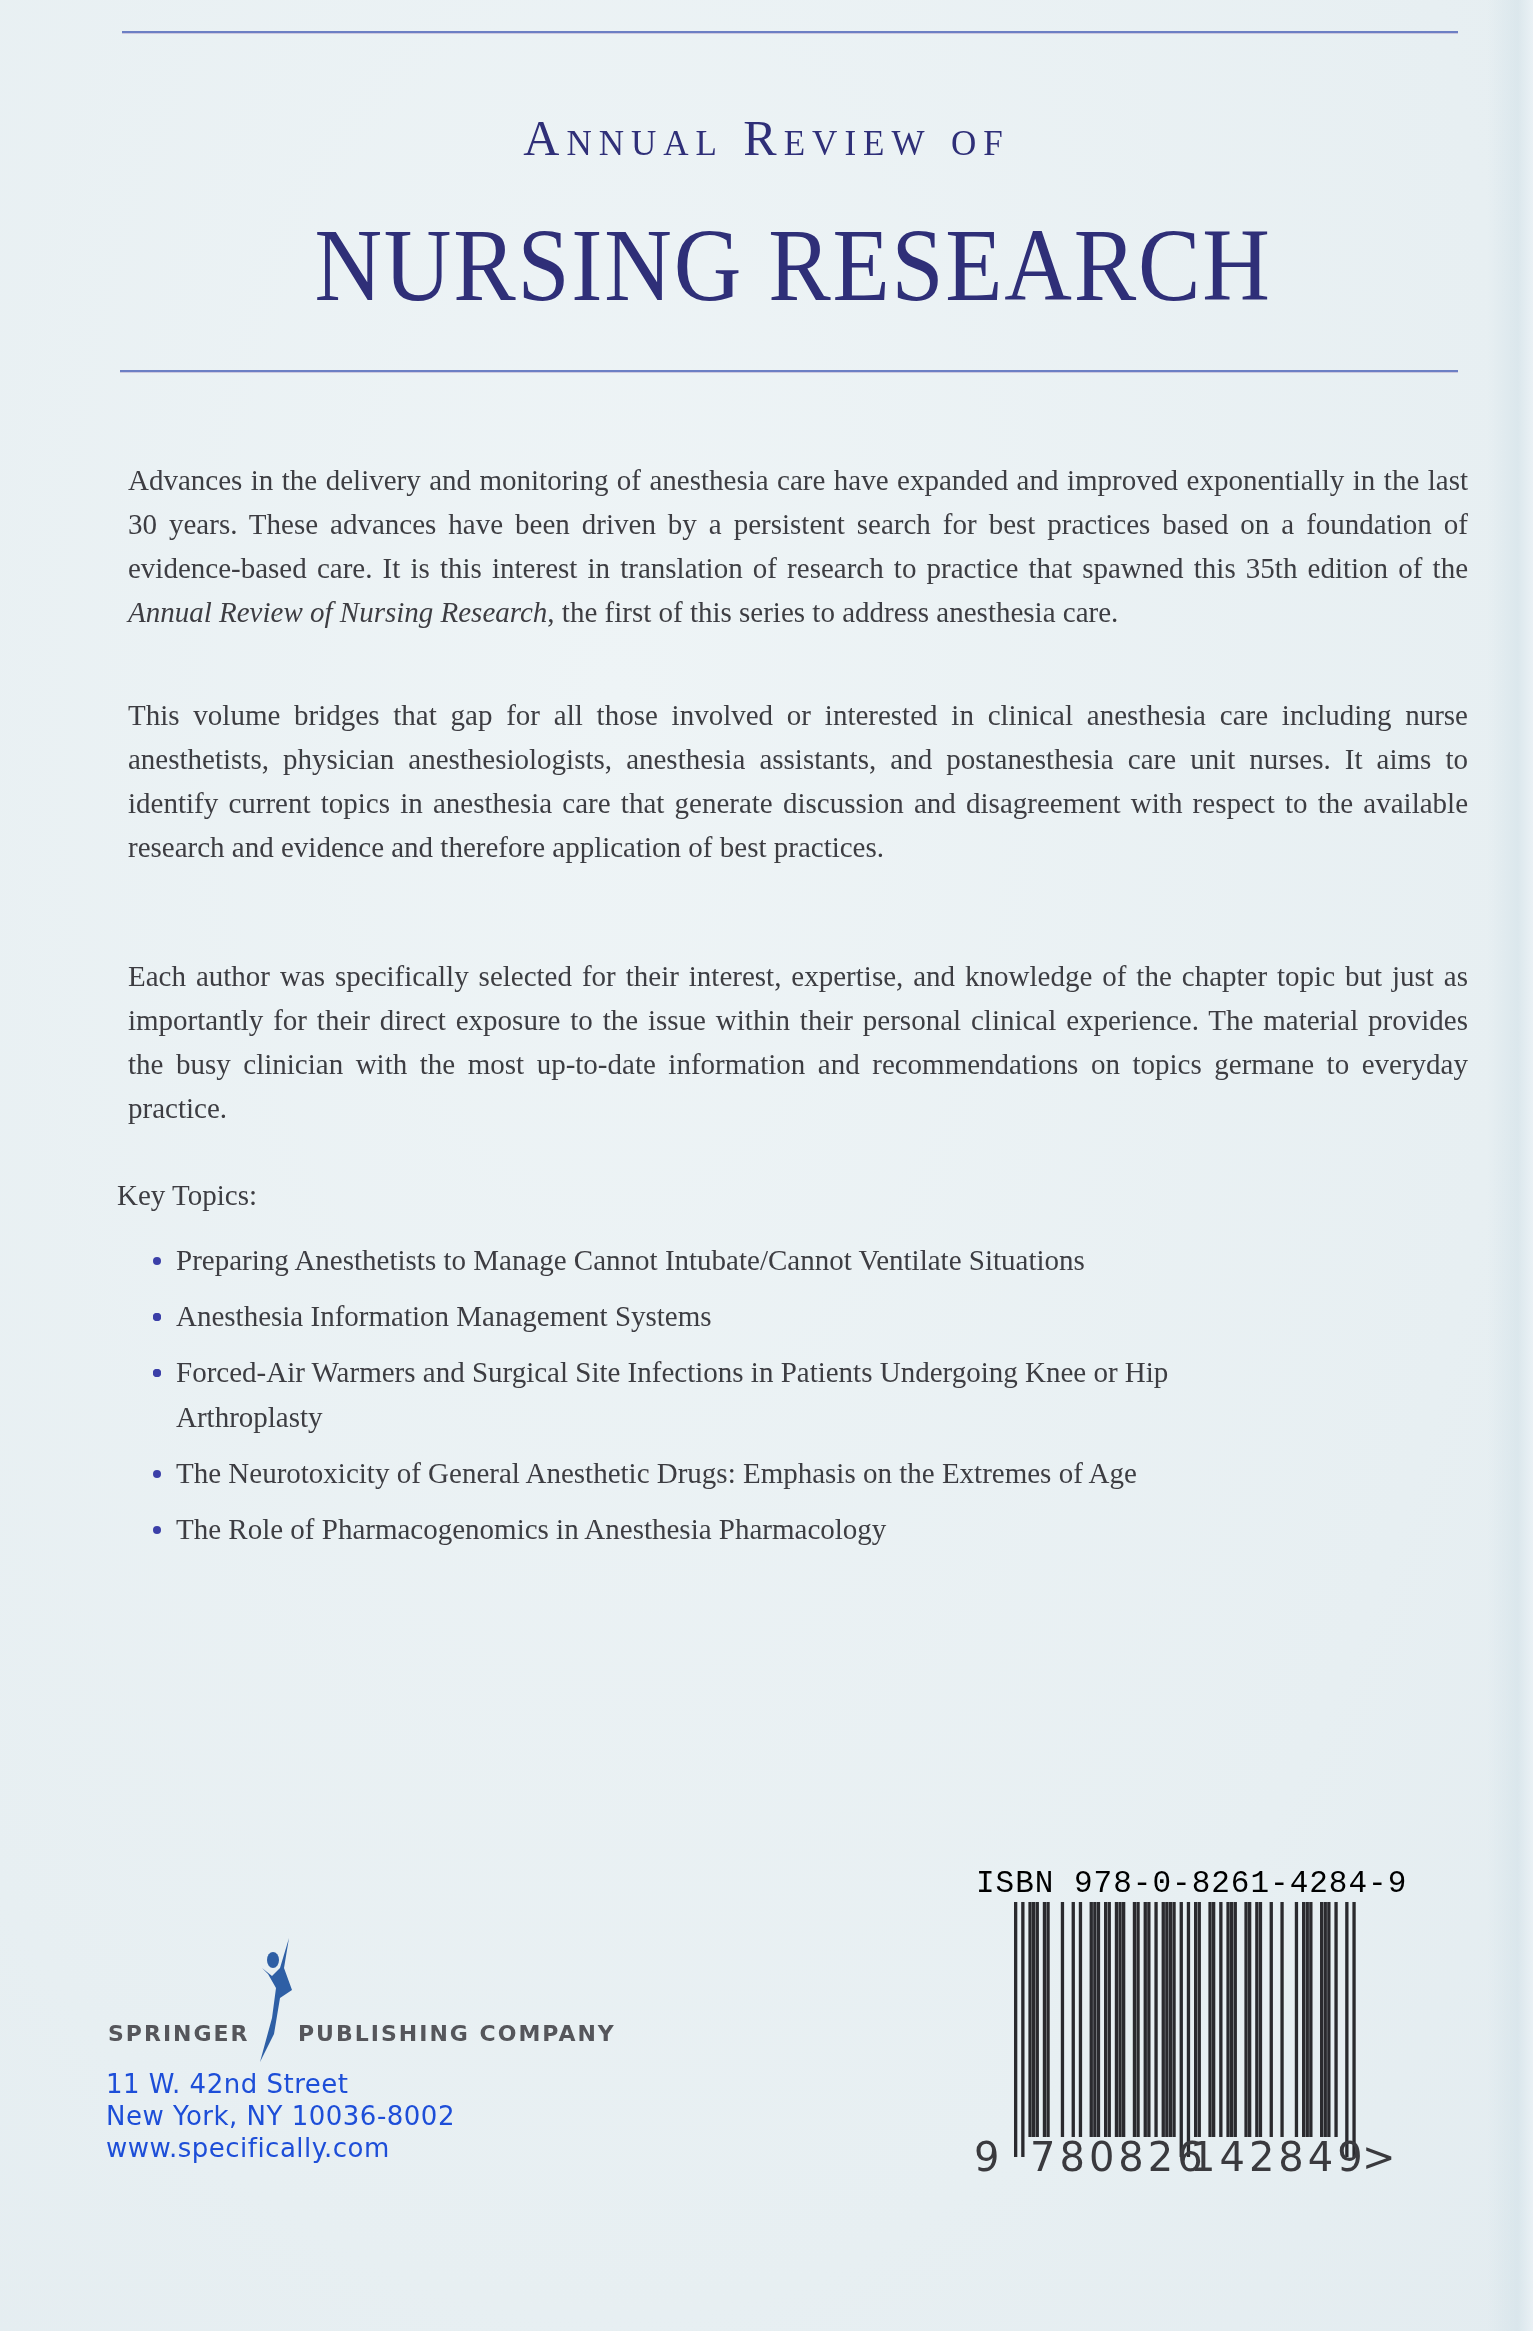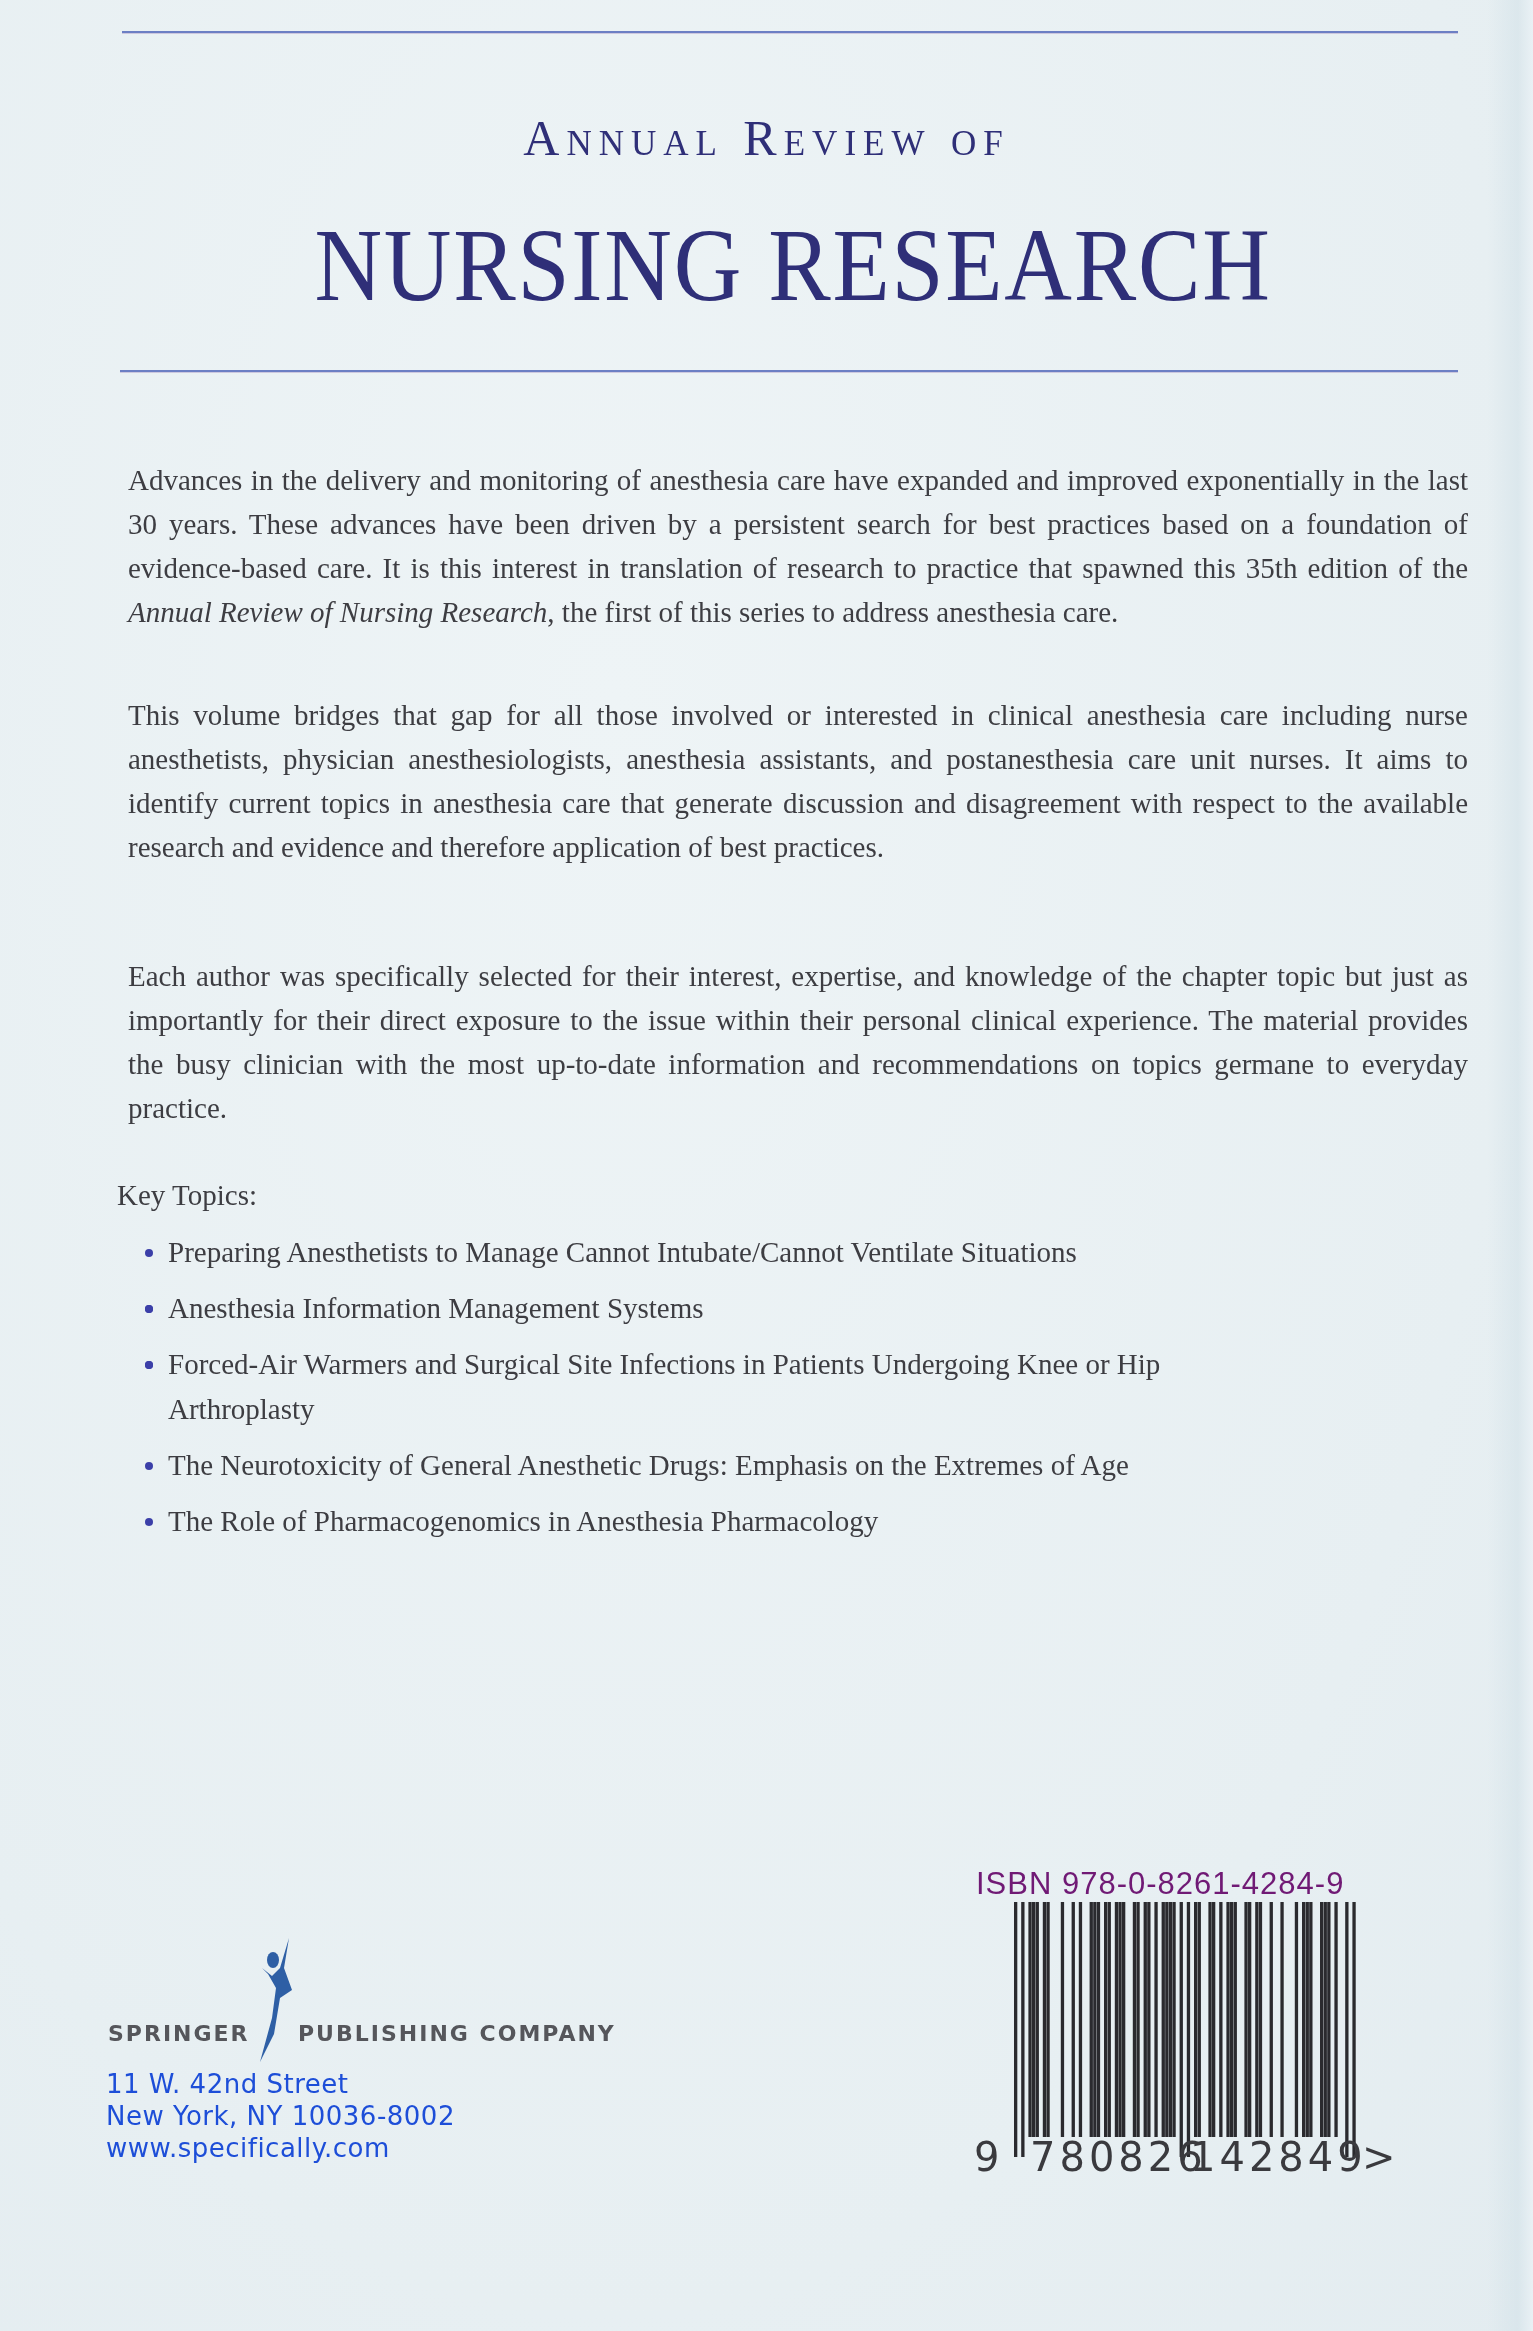--- a/index.html
+++ b/index.html
@@ -33,21 +33,21 @@
     font-size:29px; line-height:44px; text-align:justify;
     margin:10px; color:#3d3d42;
   }
   .para .ital { font-style:italic; }
   .key-heading {
     position:absolute; left:117px; top:1175px;
     font-size:29px; line-height:40px; color:#3d3d42;
   }
   .topics {
     position:absolute; left:140px; top:1230px; width:1300px;
-    list-style:none; margin:0; padding:0;
+    list-style:none; margin:8px; padding:0;
   }
   .topics li {
     position:relative; padding-left:28px; font-size:29px; line-height:45px;
     margin-bottom:11px; color:#3d3d42;
   }
   .topics .bullet {
     position:absolute; left:5px; top:19px; width:8px; height:8px;
     border-radius:50%; background:#3b3fa8;
   }
   .logo {
@@ -61,22 +61,22 @@
   .logo .w1 { left:4px; }
   .logo .w2 { left:194px; }
   .logo svg { position:absolute; left:150px; top:0; }
   .address {
     position:absolute; left:106px; top:2068px;
     font-family:"DejaVu Sans", sans-serif; font-size:26px; line-height:32px;
     color:#1d4ed8; letter-spacing:0.5px;
   }
   .isbn-text {
     position:absolute; left:976px; top:1866px;
-    font-family:Liberation Sans, sans-serif;
-    font-size:31px; letter-spacing:1px; color:#701a75;
+    font-family:Liberation Mono, monospace;
+    font-size:31px; letter-spacing:1px; color:#000000;
   }
   .barcode { position:absolute; left:968px; top:1900px; }
   .bc-digits {
     position:absolute; top:2135px;
     font-family:"DejaVu Sans", sans-serif; font-size:40px; color:#3a3a3e;
     line-height:44px;
   }
 </style>
 </head>
 <body>

